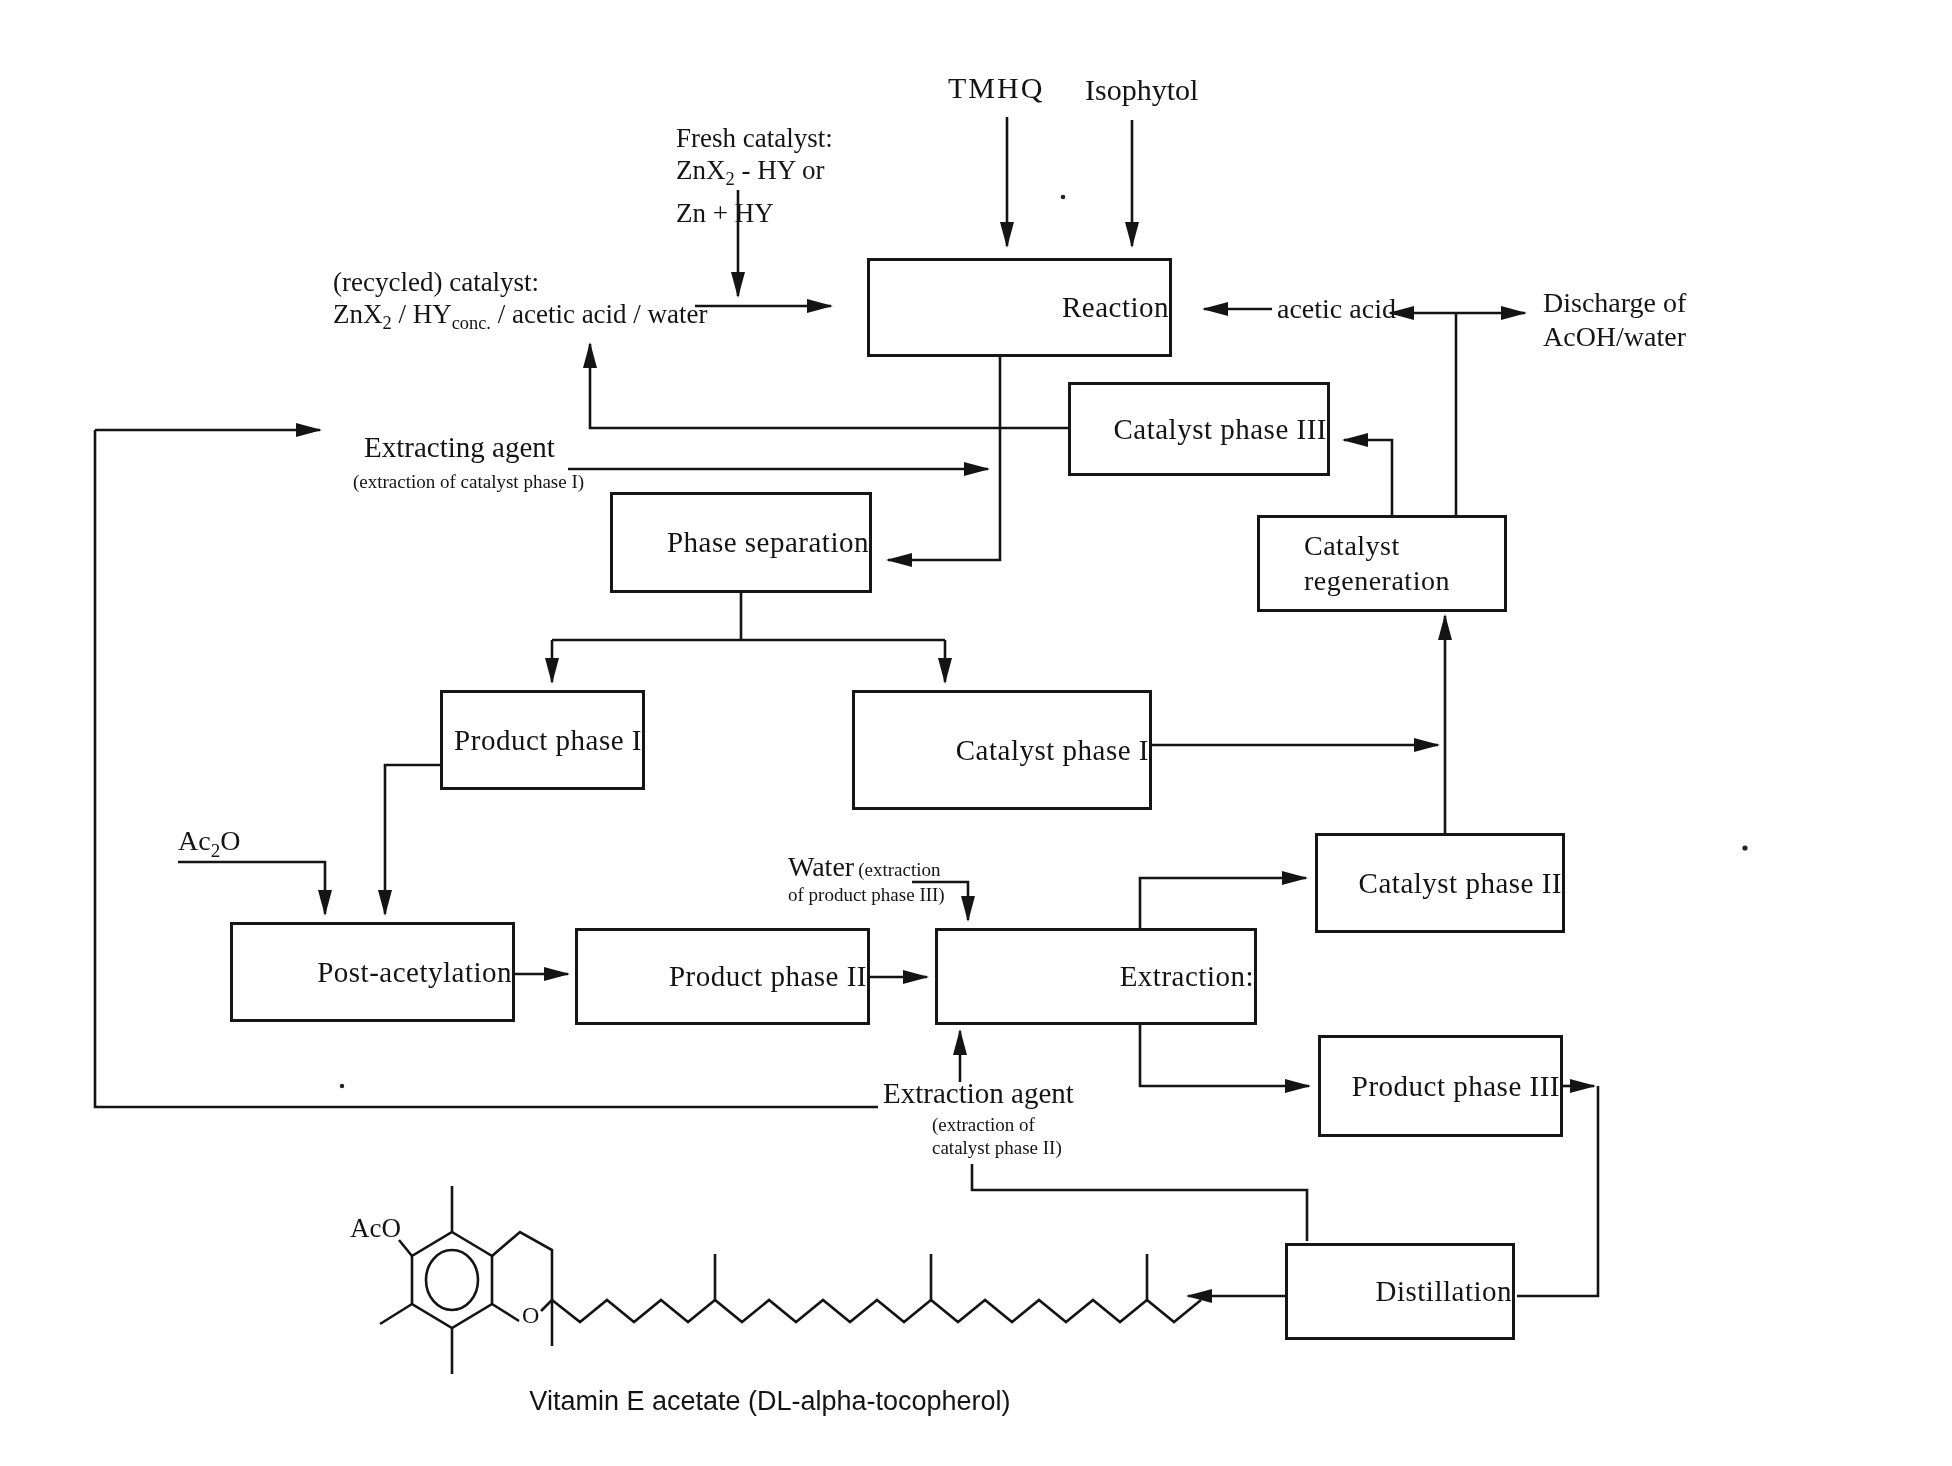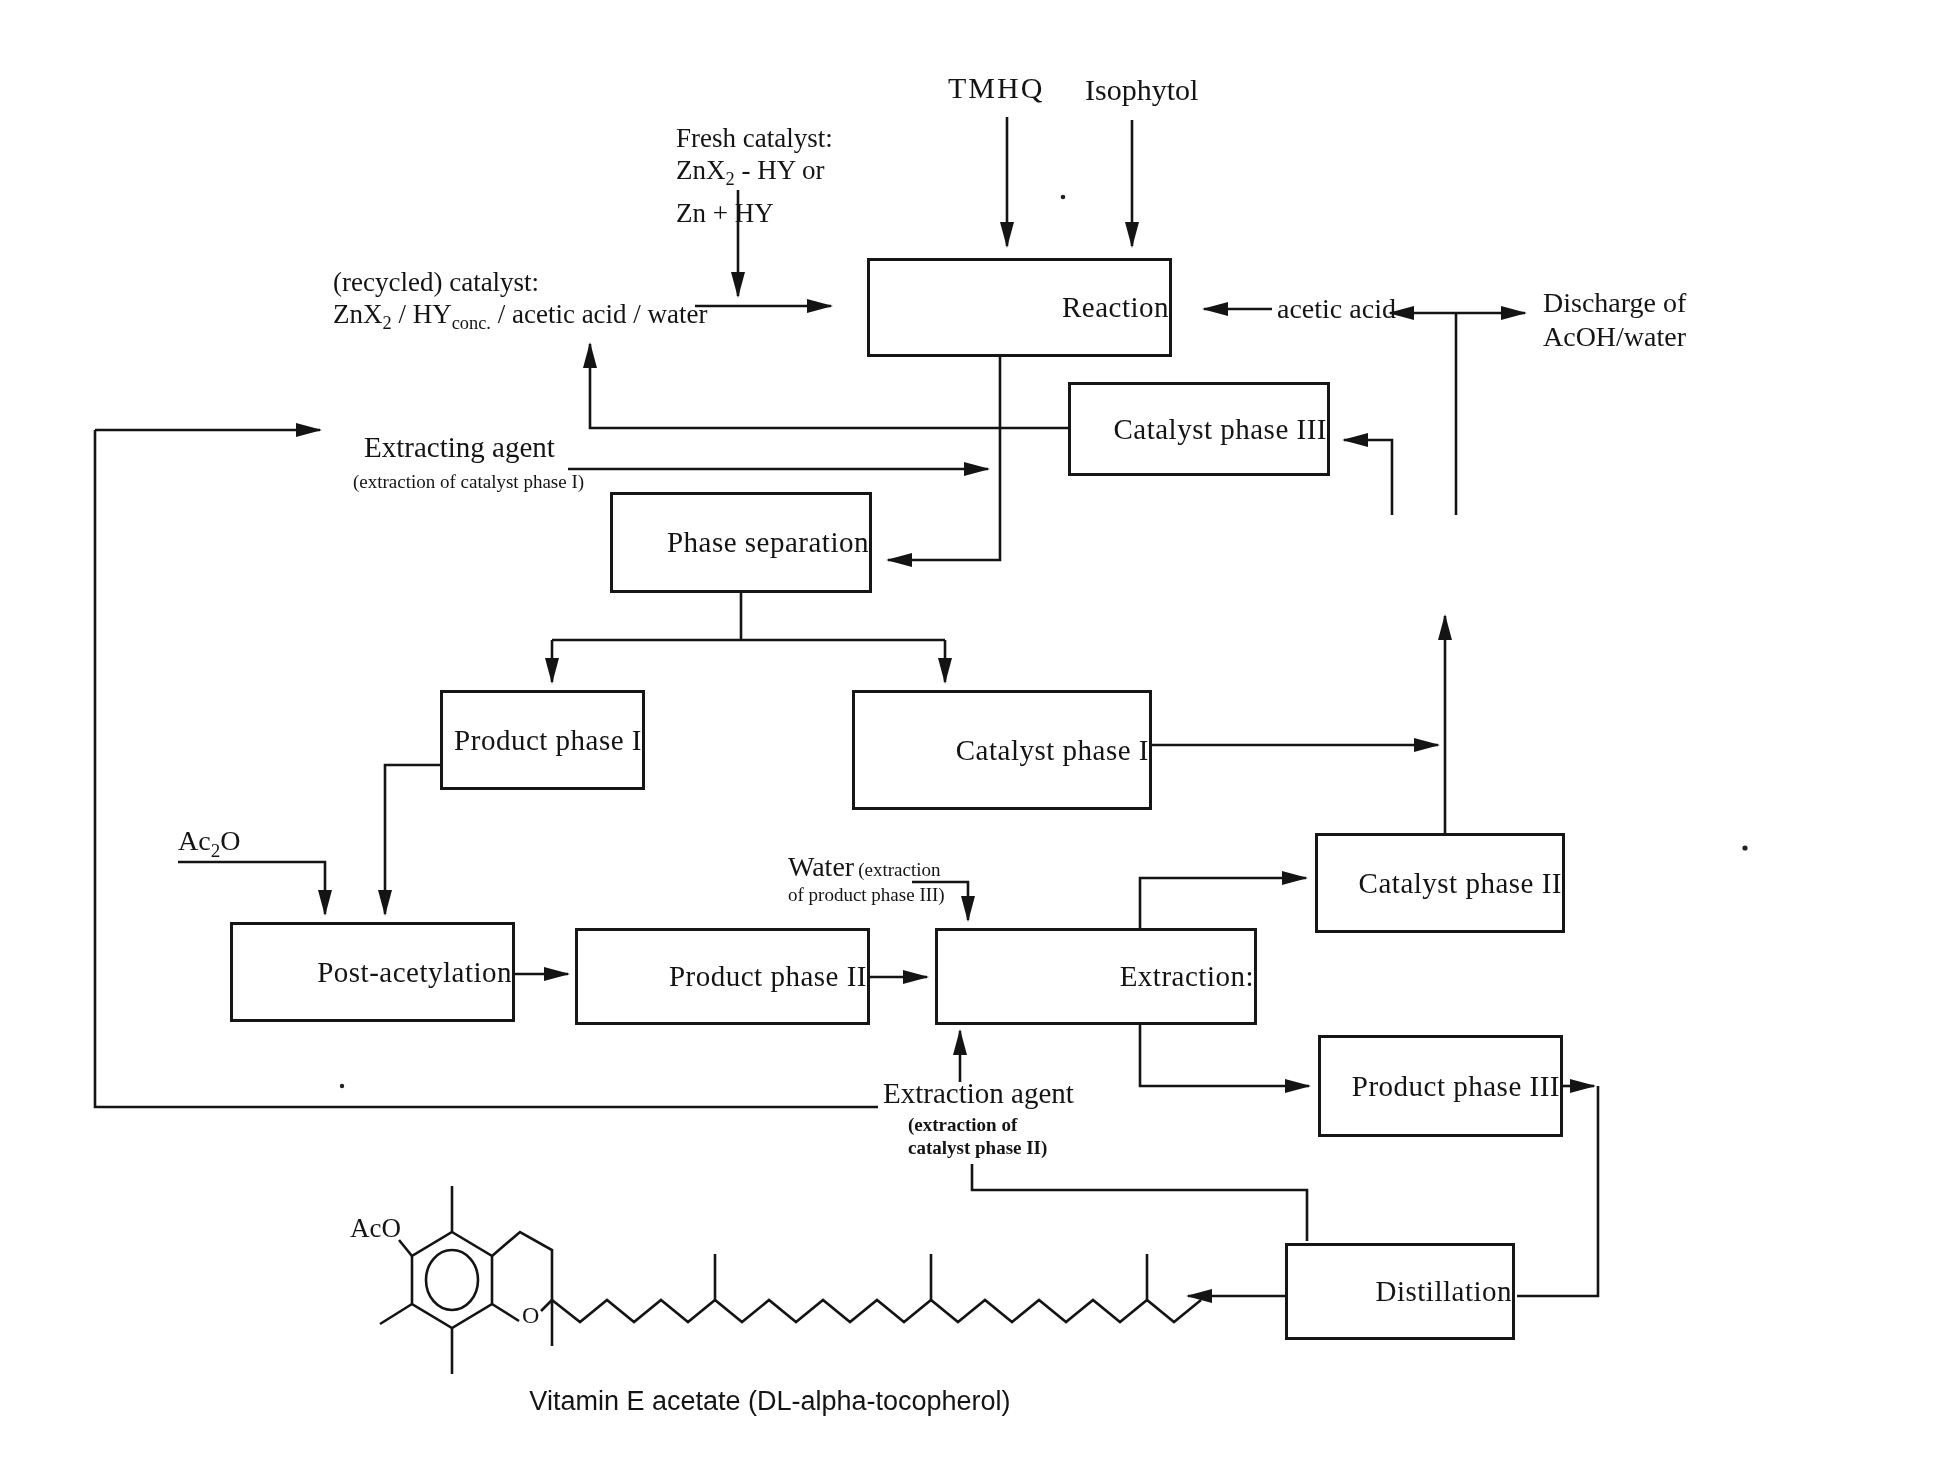--- a/index.html
+++ b/index.html
@@ -131,20 +131,26 @@
       <circle cx="342" cy="1086" r="2.2"></circle>
     </g>
   </svg>
 
   <div class="node" style="left:867px;top:258px;width:305px;height:99px;">
     <span>Reaction</span>
   </div>
   <div class="node" style="left:1068px;top:382px;width:262px;height:94px;">
     <span>Catalyst phase III</span>
   </div>
+  <div class="node left-align" style="left:1257px;top:515px;width:250px;height:97px;font-size:28px;">
+    <span class="stack">
+      <span>Catalyst</span>
+      <span>regeneration</span>
+    </span>
+  </div>
   <div class="node" style="left:610px;top:492px;width:262px;height:101px;">
     <span>Phase separation</span>
   </div>
   <div class="node" style="left:440px;top:690px;width:205px;height:100px;">
     <span>Product phase I</span>
   </div>
   <div class="node" style="left:852px;top:690px;width:300px;height:120px;">
     <span>Catalyst phase I</span>
   </div>
   <div class="node" style="left:1315px;top:833px;width:250px;height:100px;">
@@ -191,21 +197,21 @@
   <div class="lbl s19" style="left:353px;top:470px;">(extraction of catalyst phase I)</div>
 
   <div class="lbl" style="left:788px;top:850px;">
     <div><span class="s28">Water</span> <span class="s19">(extraction</span></div>
     <div class="s19">of product phase III)</div>
   </div>
 
   <div class="lbl s28" style="left:178px;top:824px;"><span>Ac</span><sub>2</sub><span>O</span></div>
 
   <div class="lbl s29" style="left:883px;top:1076px;">Extraction agent</div>
-  <div class="lbl s19" style="left:908px;top:1114px;font-weight:bold;">
+  <div class="lbl s19" style="left:932px;top:1114px;">
     <div>(extraction of</div>
     <div>catalyst phase II)</div>
   </div>
 
   <div class="lbl s27" style="left:350px;top:1212px;">AcO</div>
   <div class="lbl s24" style="left:522px;top:1301px;">O</div>
 
   <div class="lbl caption" style="left:450px;top:1386px;width:640px;">Vitamin E acetate (DL-alpha-tocopherol)</div>
 
 </div>

